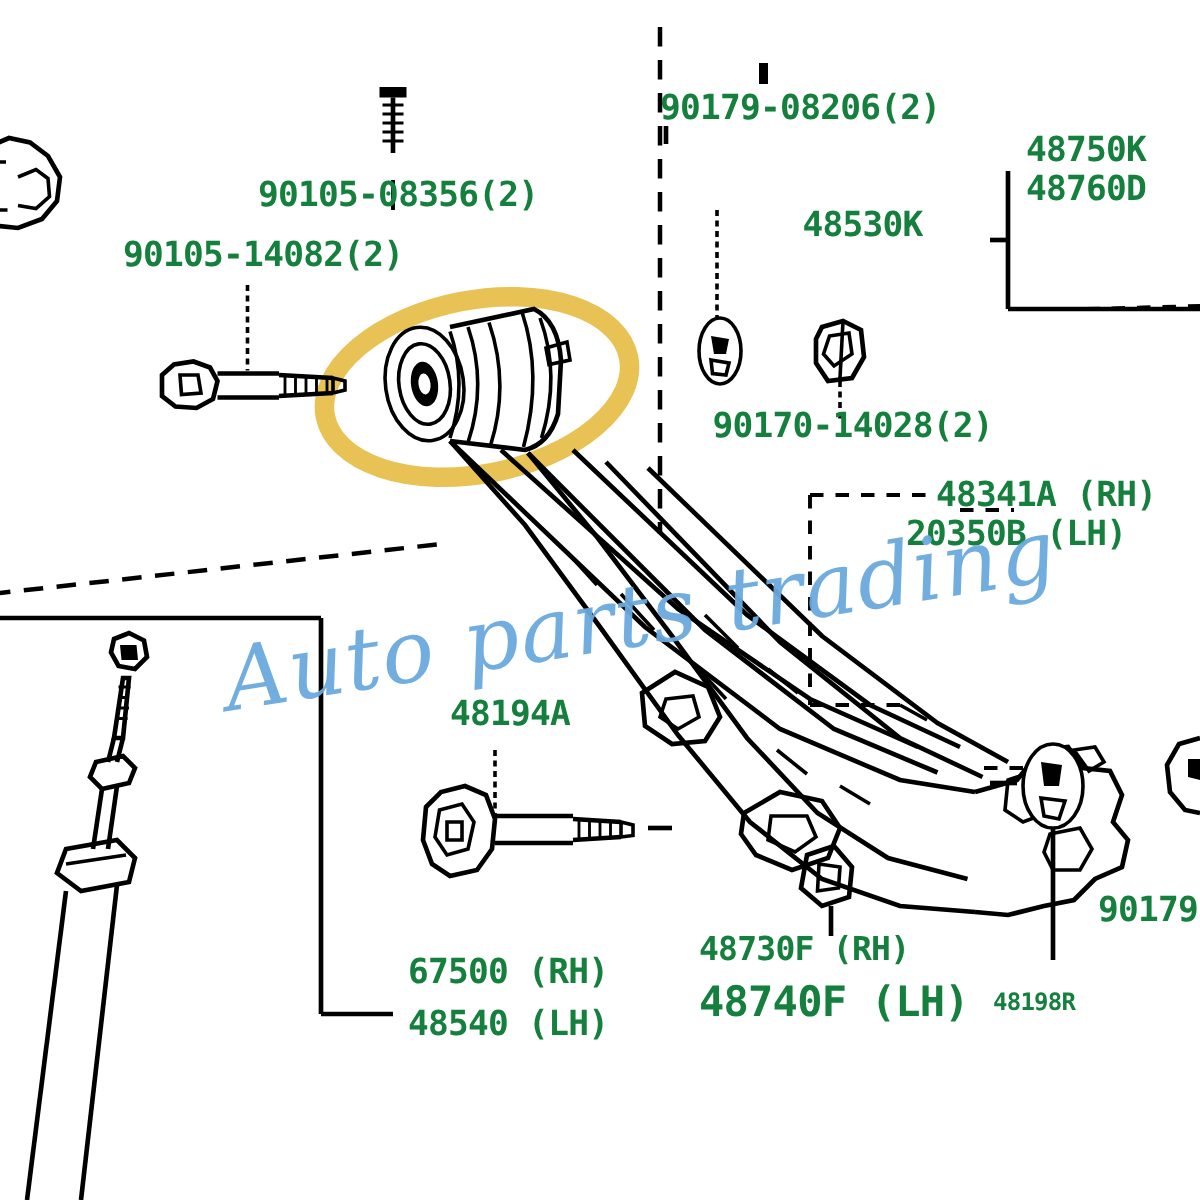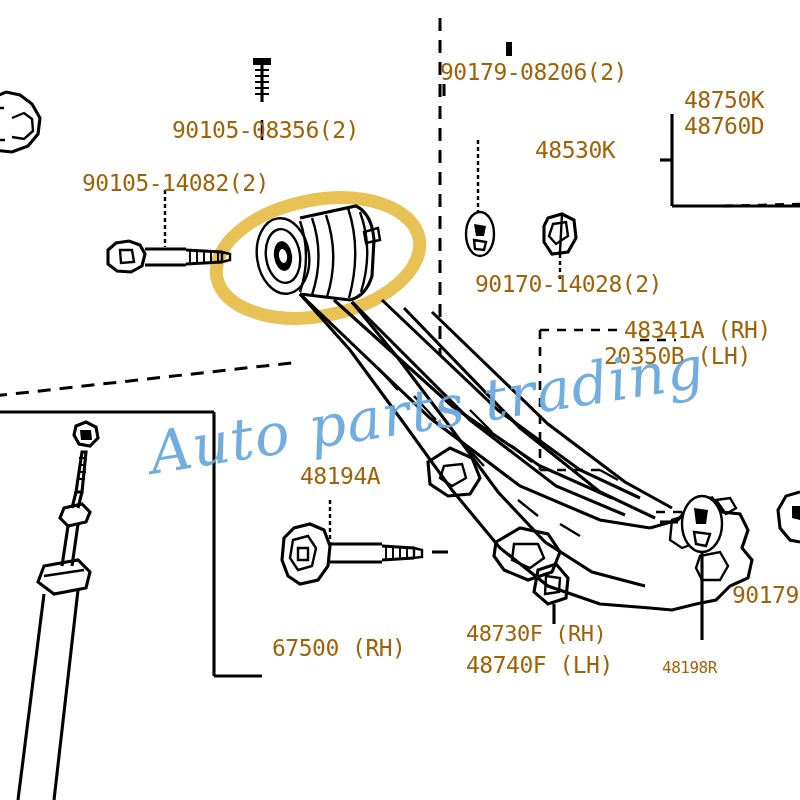--- a/index.html
+++ b/index.html
@@ -17,22 +17,22 @@
   }
   #diagram-svg {
     position: absolute;
     left: 0; top: 0;
     width: 800px;
     height: 800px;
   }
   .lbl {
     position: absolute;
     font-family: "DejaVu Sans Mono", "Liberation Mono", monospace;
-    font-weight: normal;
-    color: #a16207;
+    font-weight: bold;
+    color: #15803d;
     white-space: pre;
     letter-spacing: -0.5px;
     line-height: 1.02;
   }
   .lbl-21 { font-size: 22px; }
   .lbl-22 { font-size: 23px; }
   .watermark {
     position: absolute;
     color: #6aa9de;
     font-family: "DejaVu Serif", "Liberation Serif", serif;
@@ -244,45 +244,46 @@
     </g>
 
     <g>
       <path class="ln-thick" d="M 554 604 L 554 624"></path>
     </g>
 
   </svg>
 
   <div class="lbl lbl-22" style="left:172px; top:99px;margin-top:20px;">90105-08356(2)</div>
 
-  <div class="lbl lbl-22" style="left:82px; top:172px;">90105-14082(2)</div>
+  <div class="lbl lbl-22" style="left:82px; top:159px;">90105-14082(2)</div>
 
   <div class="lbl lbl-22" style="left:440px; top:61px;">90179-08206(2)</div>
 
 
   <div class="lbl lbl-22" style="left:535px; top:139px;">48530K</div>
 
   <div class="lbl lbl-22" style="left:684px; top:89px;">48750K</div>
 
   <div class="lbl lbl-22" style="left:684px; top:115px;">48760D</div>
 
   <div class="lbl lbl-22" style="left:475px; top:273px;">90170-14028(2)</div>
 
   <div class="lbl lbl-22" style="left:604px; top:319px;margin-left:20px;">48341A (RH)</div>
 
   <div class="lbl lbl-22" style="left:604px; top:345px;">20350B (LH)</div>
 
   <div class="lbl lbl-22" style="left:300px; top:465px;">48194A</div>
 
   <div class="lbl lbl-21" style="left:272px; top:637px; font-size:23px;">67500 (RH)</div>
 
+  <div class="lbl lbl-21" style="left:272px; top:672px; font-size:23px;">48540 (LH)</div>
 
   <div class="lbl lbl-21" style="left:466px; top:623px; font-size:22px;">48730F (RH)</div>
 
-  <div class="lbl lbl-21" style="left:466px; top:654px; font-size:23px;">48740F (LH)</div>
+  <div class="lbl lbl-21" style="left:466px; top:654px; font-size:28px;">48740F (LH)</div>
 
   <div class="lbl lbl-21" style="left:662px; top:660px; font-size:16px;">48198R</div>
 
-  <div class="lbl lbl-22" style="left:732px; top:584px;">90179</div>
+  <div class="lbl lbl-22" style="left:732px; top:596px;">90179</div>
 
   <div class="watermark" style="left:150px; top:420px;">Auto parts trading</div>
 
 </div>
 
 </body></html>

